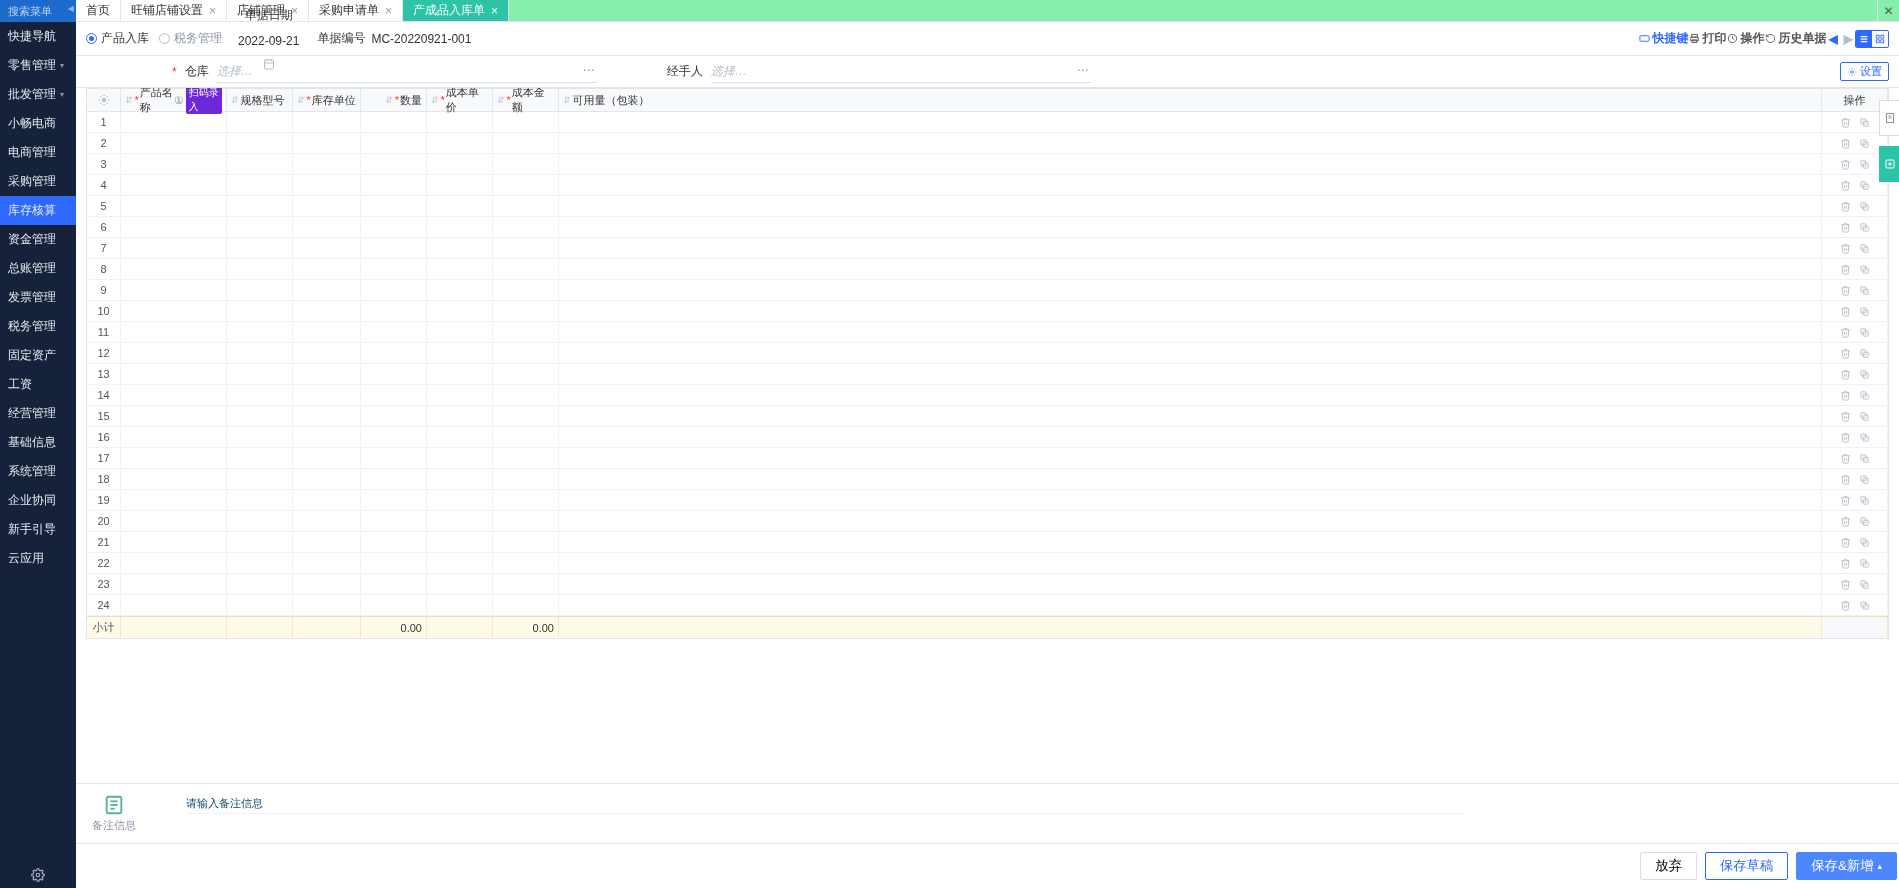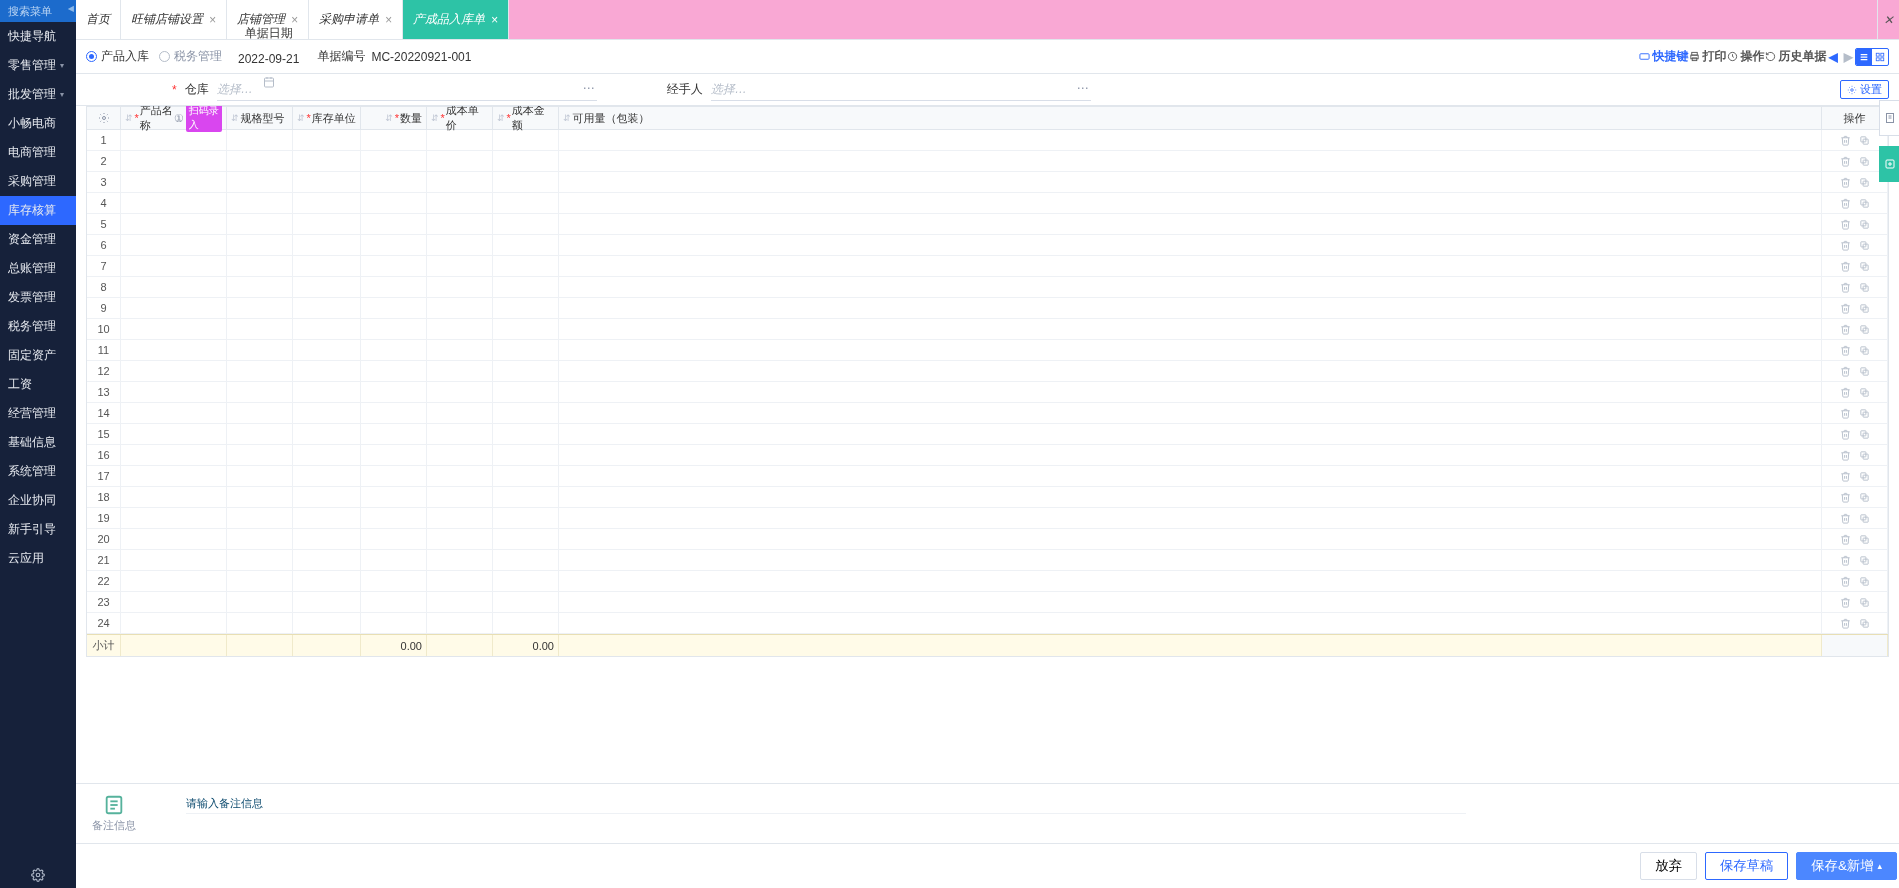--- a/index.html
+++ b/index.html
@@ -13,21 +13,21 @@
 .side-item { display: flex; align-items: center; justify-content: flex-start; padding: 0 8px; height: 29px; font-size: 12px; cursor: pointer; position: relative; }
 .side-item.active { background: #2d68ff; }
 .side-item .arrow { font-size: 8px; margin-left: 4px; color: #8a93a6; }
 .side-spacer { flex: 1; }
 .side-gear { height: 26px; display: flex; align-items: center; justify-content: center; color: #aab3c4; }
 
 
 .main { flex: 1; display: flex; flex-direction: column; min-width: 0; position: relative; }
 
 
-.tabs { display: flex; align-items: stretch; border-bottom: 1px solid #e1e6ec; height: 40px; background: #f9a8d4; font-style: italic; }
+.tabs { display: flex; align-items: stretch; border-bottom: 1px solid #e1e6ec; height: 22px; background: #86efac; }
 .tab { padding: 0 10px; display: flex; align-items: center; font-size: 12px; border-right: 1px solid #e1e6ec; cursor: pointer; color: #333; background: #fff; }
 .tab .x { margin-left: 6px; color: #999; }
 .tab.active { background: #2dc3a6; color: #fff; }
 .tab.active .x { color: #fff; }
 .tabs-spacer { flex: 1; }
 .tabs-close { width: 22px; display: flex; align-items: center; justify-content: center; border-left: 1px solid #e1e6ec; color: #555; cursor: pointer; }
 
 
 .toolbar { display: flex; align-items: center; border-bottom: 1px solid #e1e6ec; padding: 4px 10px; height: 34px; }
 .radio-group { display: flex; align-items: center; gap: 10px; margin-right: 16px; }
@@ -69,21 +69,21 @@
 .gh-cell .sort { color: #c0c7d4; margin-right: 2px; font-size: 9px; }
 .cw-gear { width: 34px; justify-content: center; }
 .cw-name { width: 106px; }
 .cw-spec { width: 66px; }
 .cw-unit { width: 68px; }
 .cw-qty { width: 66px; justify-content: flex-end; }
 .cw-price { width: 66px; }
 .cw-amount { width: 66px; }
 .cw-avail { flex: 1; }
 .cw-ops { width: 66px; justify-content: center; background: #f7f9fb; }
-.badge { background: #d946ef; color: #fff; border-radius: 2px; padding: 0 3px; font-size: 10px; margin-left: 2px; }
+.badge { background: #6d28d9; color: #fff; border-radius: 2px; padding: 0 3px; font-size: 10px; margin-left: 2px; }
 
 .grid-body { }
 .g-row { display: flex; border-bottom: 1px solid #eef1f5; height: 21px; }
 .g-cell { border-right: 1px solid #eef1f5; font-size: 11px; display: flex; align-items: center; padding: 0 4px; }
 .g-idx { width: 34px; justify-content: center; color: #555; }
 .g-ops { width: 66px; justify-content: center; gap: 8px; color: #b5bdc9; }
 .g-ops svg { cursor: pointer; }
 
 .g-subtotal { display: flex; background: #fffbe8; border-top: 1px solid #e8dfb4; height: 22px; }
 .g-subtotal .g-cell { border-right: 1px solid #f0eacb; }

